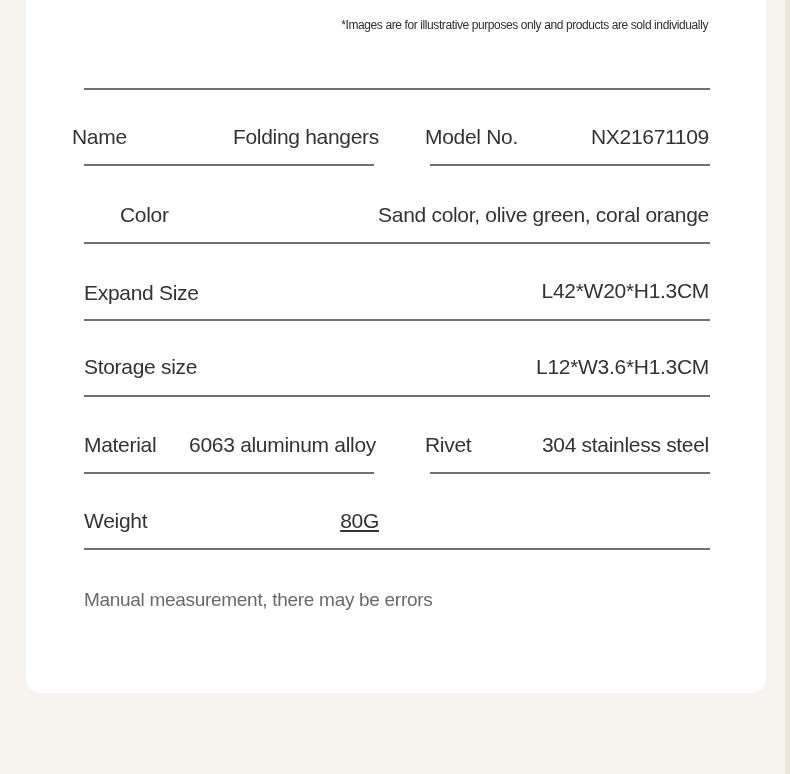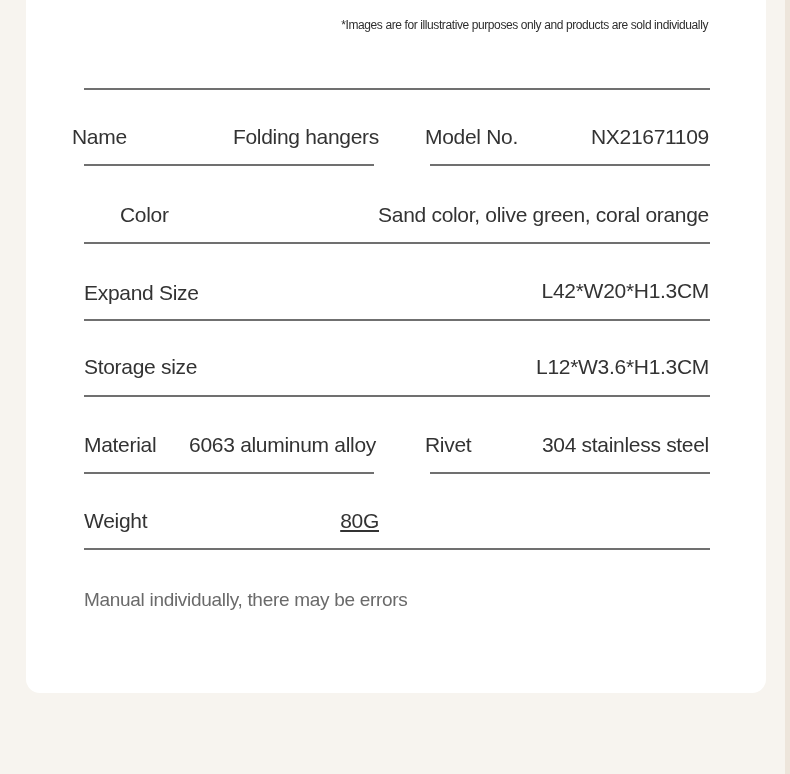--- a/index.html
+++ b/index.html
@@ -100,13 +100,13 @@
 <div class="txt right" style="right:414px; top:433px;text-align:right;">6063 aluminum alloy</div>
 <div class="txt" style="left:425px; top:433px;">Rivet</div>
 <div class="txt right" style="right:81px; top:433px;">304 stainless steel</div>
 <div class="hline" style="left:84px; top:472px; width:290px;"></div>
 <div class="hline" style="left:430px; top:472px; width:280px;"></div>
 
 <div class="txt" style="left:84px; top:509px;">Weight</div>
 <div class="txt right" style="right:411px; top:509px;text-decoration:underline;">80G</div>
 <div class="hline" style="left:84px; top:548px; width:626px;"></div>
 
-<div class="note">Manual individually, there may be errors</div>
+<div class="note">Manual measurement, there may be errors</div>
 
 </body></html>

